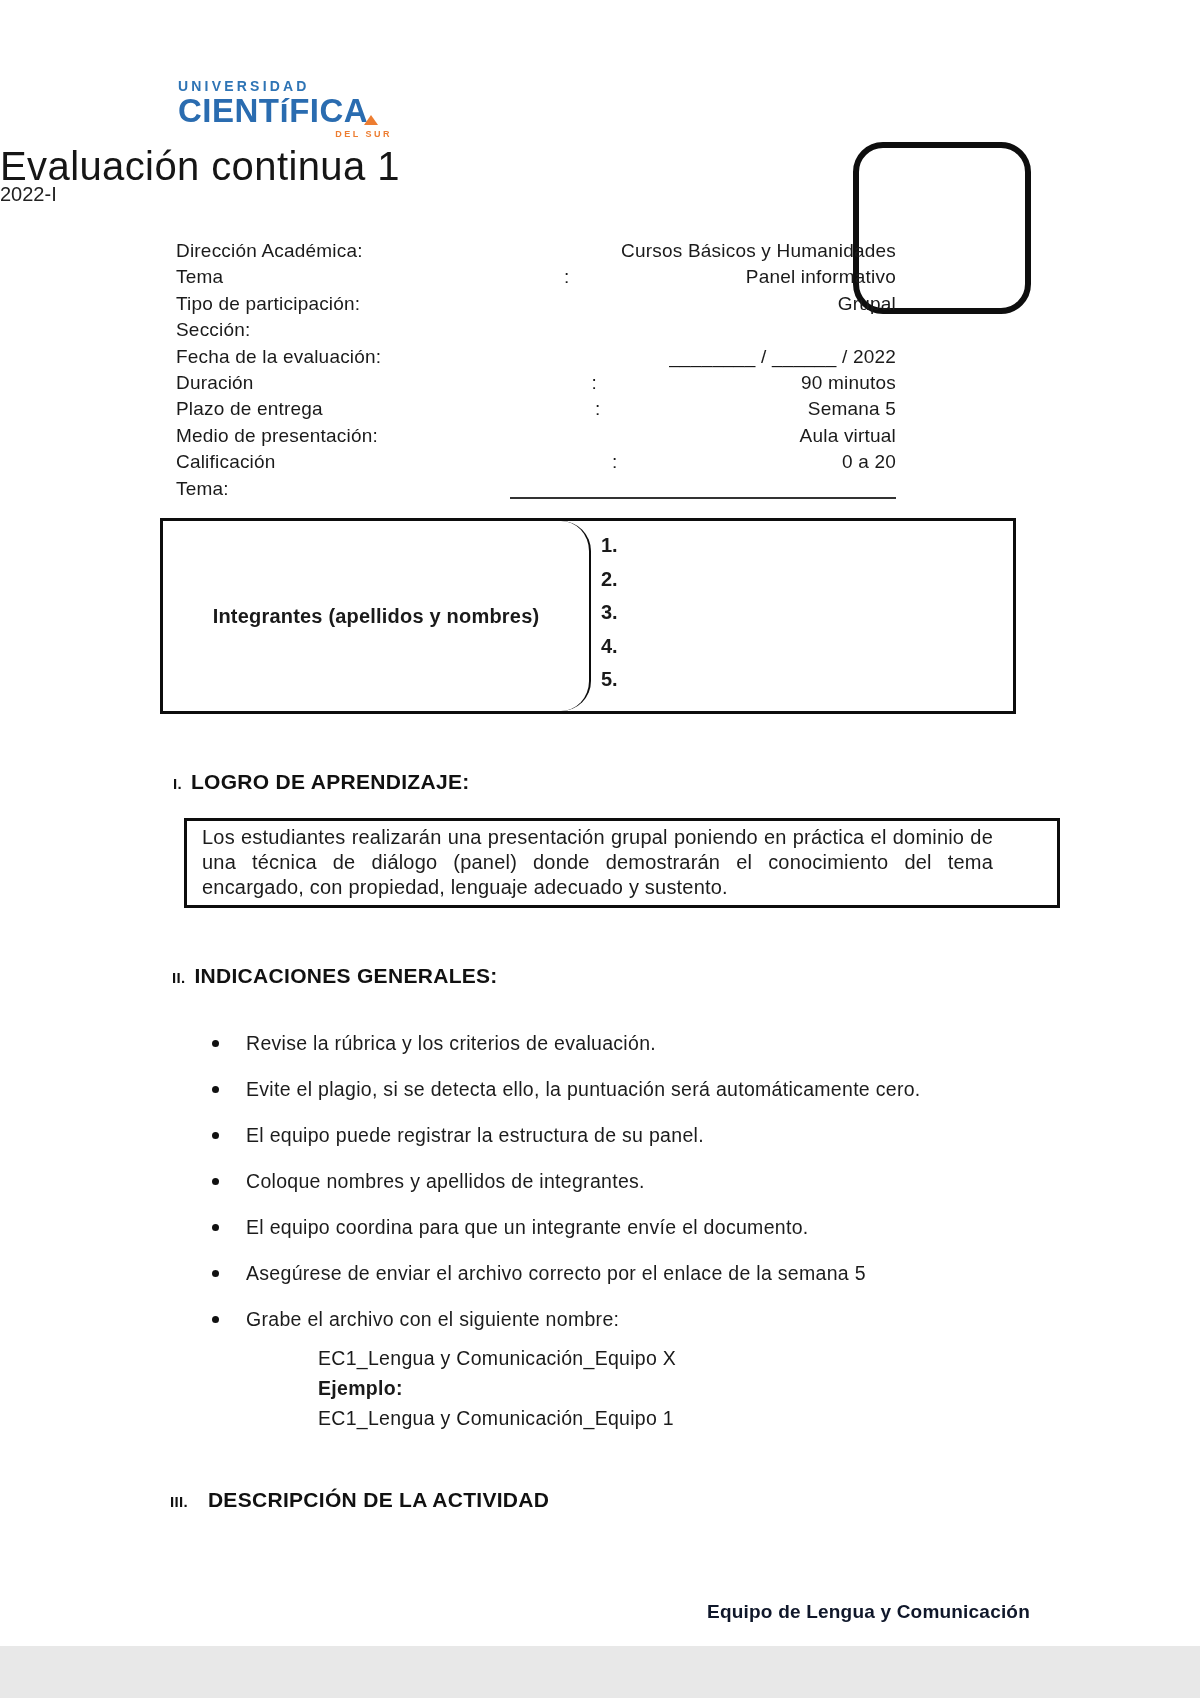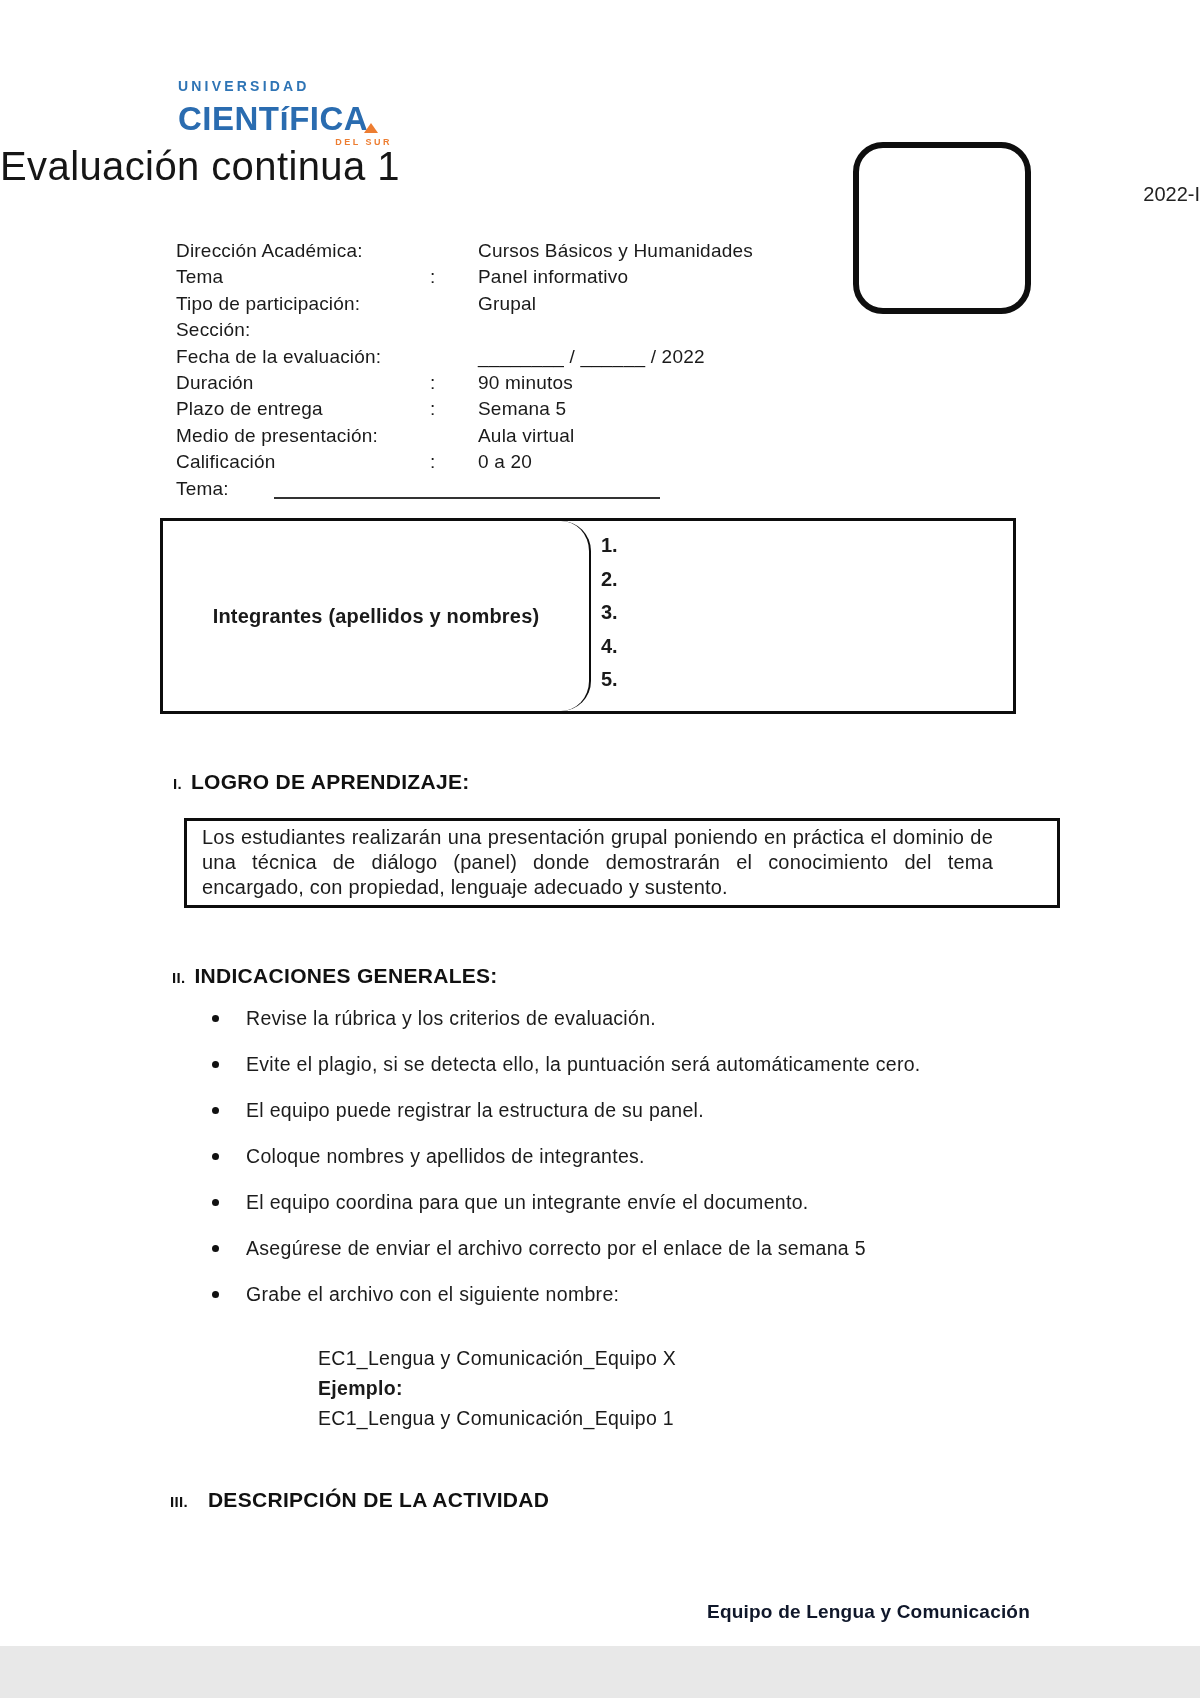--- a/index.html
+++ b/index.html
@@ -8,36 +8,36 @@
     width:1200px;height:1646px;
     background:#ffffff;
     font-family:"Liberation Sans","DejaVu Sans",sans-serif;
     color:#1a1a1a;
     margin:0 auto;
     overflow:hidden;
   }
   
   .logo{position:absolute;left:178px;top:78px;width:216px;}
   .logo-top{font-size:14px;font-weight:bold;letter-spacing:3.2px;color:#2e74b5;}
-  .logo-mainrow{display:flex;align-items:flex-end;line-height:1;margin-top:8px;}
+  .logo-mainrow{display:flex;align-items:flex-end;line-height:1;margin-top:0;}
   .logo-main{font-size:33px;font-weight:bold;letter-spacing:.5px;color:#2a6cb0;}
   .logo-tri{width:0;height:0;border-left:7px solid transparent;border-right:7px solid transparent;
     border-bottom:10px solid #ed7d31;margin:0 0 2px -4px;}
   .logo-sub{font-size:9px;font-weight:bold;letter-spacing:2.5px;color:#ed7d31;text-align:right;margin-top:2px;padding-right:2px;}
   
   .title{position:absolute;left:0;right:0;top:144px;
     font-size:40px;font-weight:normal;letter-spacing:.4px;color:#161616;}
-  .subtitle{position:absolute;left:0;right:0;top:183px;text-align:right;
+  .subtitle{position:absolute;left:0;right:0;top:183px;text-align:left;
     font-size:20px;color:#222;}
   
   .roundbox{position:absolute;left:853px;top:142px;width:178px;height:172px;
     border:6px solid #0e0e0e;border-radius:30px;box-sizing:border-box;background:#fff;}
   
   .form{position:absolute;left:176px;top:238px;width:720px;font-size:19px;letter-spacing:.2px;}
-  .frow{display:flex;height:26.4px;line-height:26.4px;white-space:nowrap;}
+  .frow{display:flex;height:26.4px;line-height:26.4px;white-space:nowrap;justify-content:space-between;}
   .flabel{width:254px;flex:none;}
   .fsep{width:30px;flex:none;}
   .fvalue{padding-left:18px;}
   .tema-line{display:inline-block;width:386px;border-bottom:2px solid #333;height:21px;margin-left:22px;vertical-align:baseline;}
   
   .itable{position:absolute;left:160px;top:518px;width:856px;height:196px;
     border:3px solid #0d0d0d;box-sizing:border-box;display:flex;background:#fff;}
   .itable-left{width:428px;flex:none;border-right:2px solid #0d0d0d;box-sizing:border-box;
     display:flex;align-items:center;justify-content:center;border-radius:30px;}
   .itable-left span{font-size:20px;font-weight:bold;letter-spacing:.2px;text-align:center;}
@@ -45,21 +45,21 @@
   .itable-right div{font-size:20px;font-weight:bold;line-height:33.5px;}
   
   .sechead{position:absolute;font-size:21px;font-weight:bold;letter-spacing:.3px;white-space:nowrap;color:#111;}
   .sechead .num{font-size:15px;font-weight:bold;display:inline-block;margin-right:9px;}
   .sechead.h3 .num{margin-right:20px;}
   
   .logrobox{position:absolute;left:184px;top:818px;width:876px;box-sizing:border-box;
     border:3px solid #0d0d0d;padding:4px 64px 6px 15px;
     font-size:20px;line-height:24.8px;letter-spacing:.2px;text-align:justify;color:#1c1c1c;}
   
-  .bullets{position:absolute;left:210px;top:1004px;width:800px;}
+  .bullets{position:absolute;left:210px;top:1029px;width:800px;}
   .bullet{position:relative;padding-left:36px;max-width:745px;
     font-size:19.5px;line-height:29px;letter-spacing:.3px;margin-bottom:17px;color:#1c1c1c;}
   .bullet::before{content:"";position:absolute;left:2px;top:11px;width:7px;height:7px;
     border-radius:50%;background:#111;}
   
   .filenames{position:absolute;left:318px;top:1343px;font-size:19.5px;line-height:30px;letter-spacing:.3px;}
   .filenames .bold{font-weight:bold;}
   
   .footer{position:absolute;right:170px;top:1601px;font-size:19px;font-weight:bold;letter-spacing:.2px;color:#0f172a;}
 </style>

